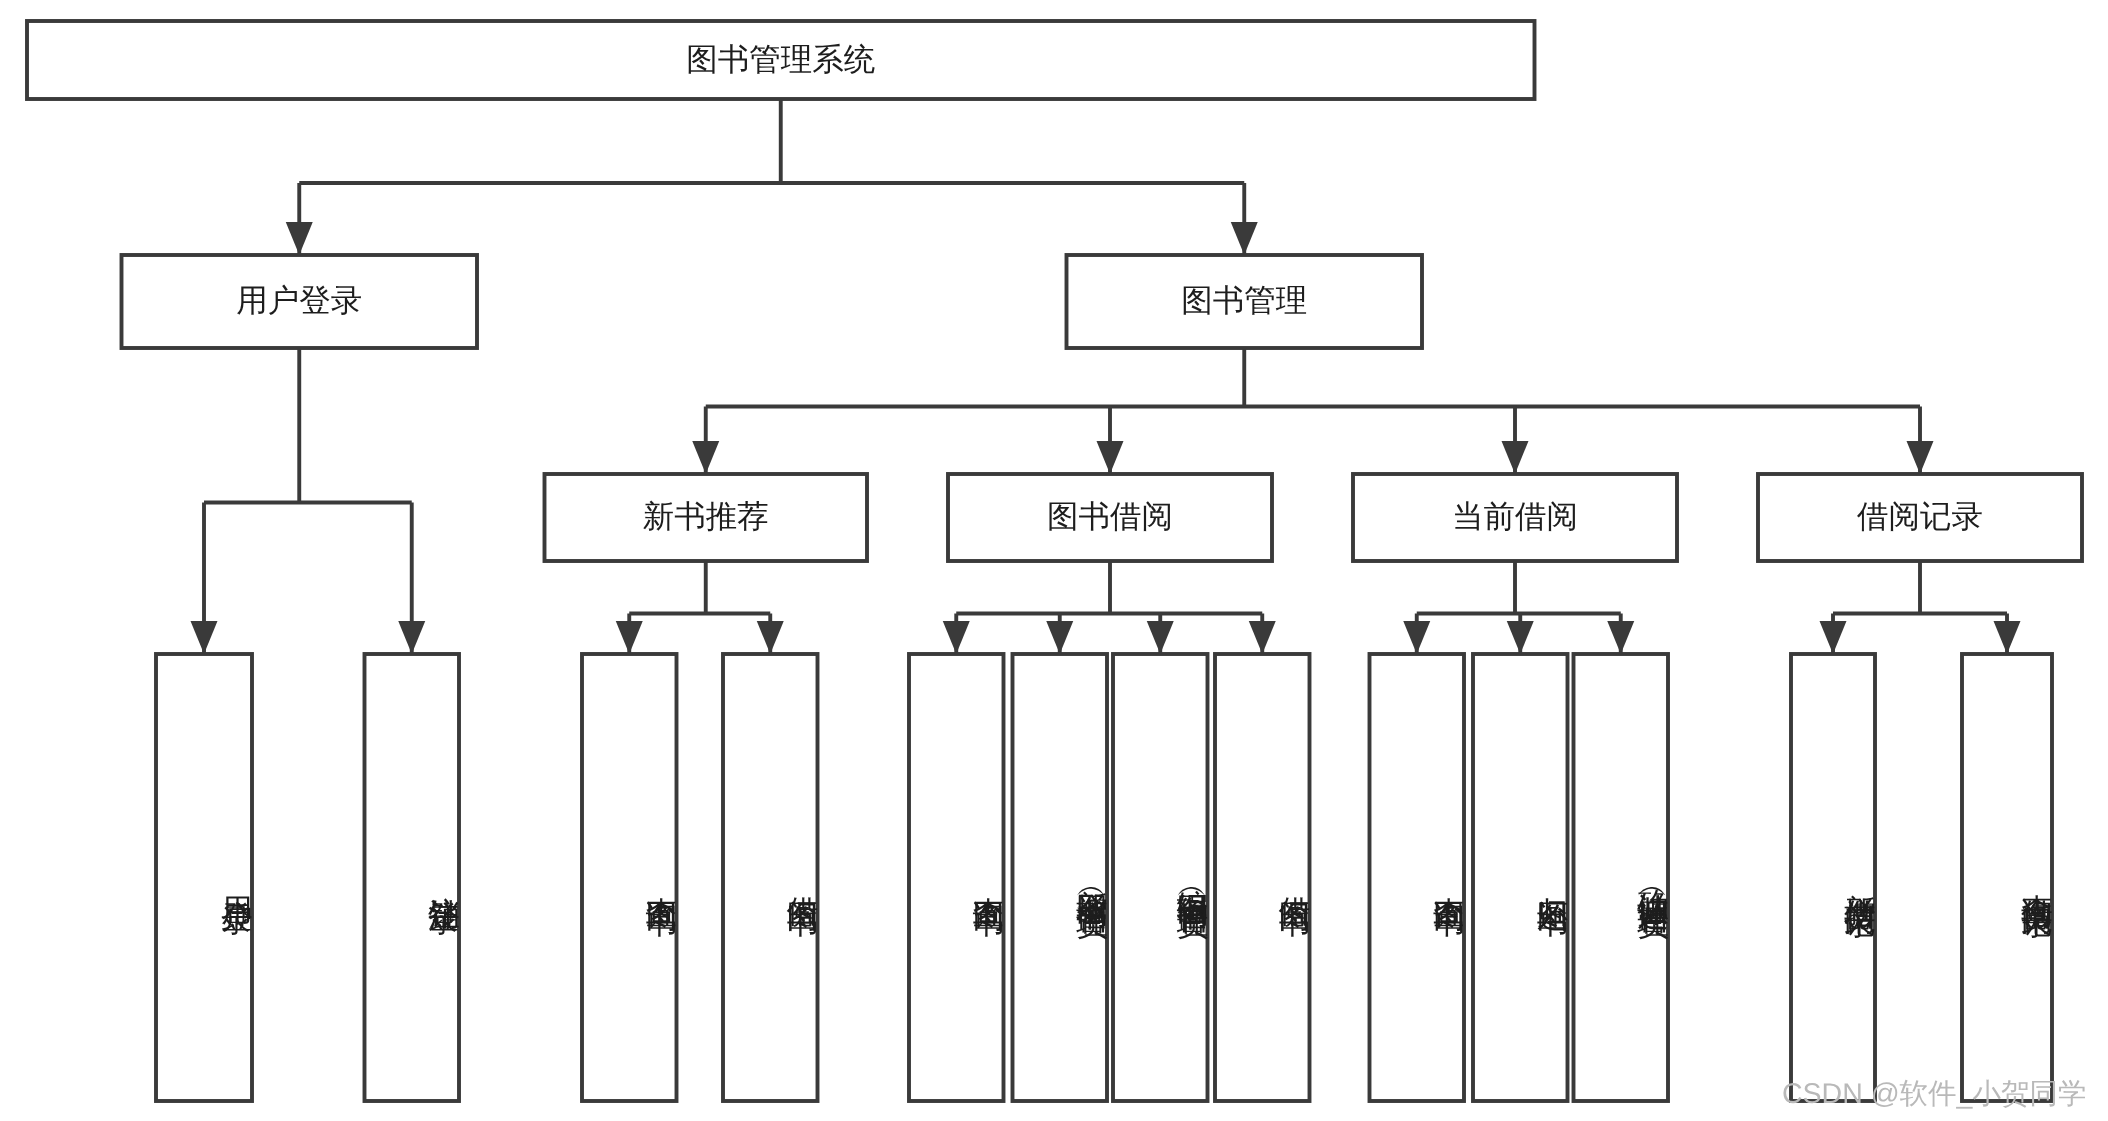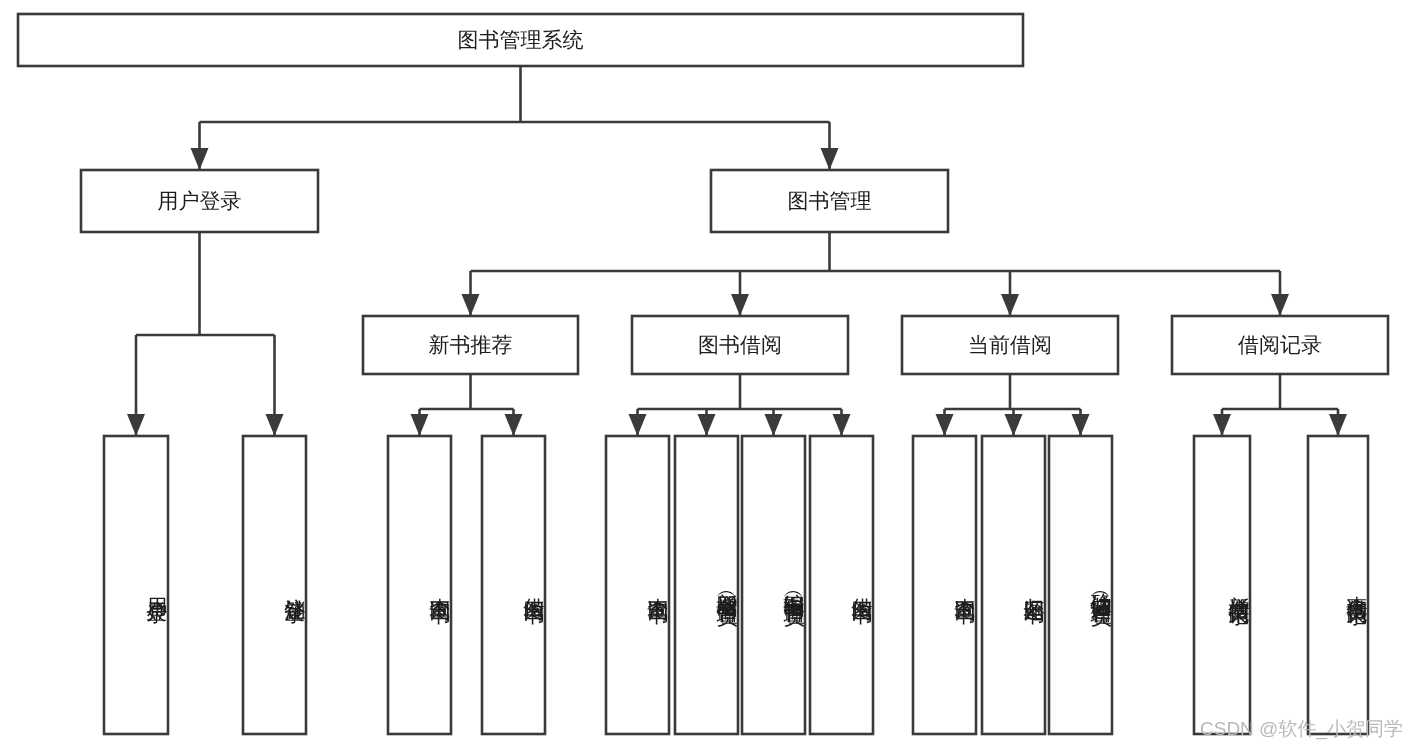--- a/index.html
+++ b/index.html
@@ -174,14 +174,14 @@
       <div class="node-label-v" style="left: 606px; top: 442px; width: 63px; height: 286px;">查询图书</div>
       <div class="node-label-v" style="left: 675px; top: 442px; width: 63px; height: 286px;">新增图书（管理员）</div>
       <div class="node-label-v" style="left: 742px; top: 442px; width: 63px; height: 286px;">编辑图书（管理员）</div>
       <div class="node-label-v" style="left: 810px; top: 442px; width: 63px; height: 286px;">借阅图书</div>
       <div class="node-label-v" style="left: 913px; top: 442px; width: 63px; height: 286px;">查询图书</div>
       <div class="node-label-v" style="left: 982px; top: 442px; width: 63px; height: 286px;">归还图书</div>
       <div class="node-label-v" style="left: 1049px; top: 442px; width: 63px; height: 286px;">确认归还（管理员）</div>
       <div class="node-label-v" style="left: 1194px; top: 442px; width: 56px; height: 286px;">新增借阅记录</div>
       <div class="node-label-v" style="left: 1308px; top: 442px; width: 60px; height: 286px;">查询借阅记录</div>
     </div>
-  <div class="watermark" style="left: 1188px; top: 716px; margin-left: 12px;">CSDN @软件_小贺同学</div>
+  <div class="watermark" style="left: 1188px; top: 716px;">CSDN @软件_小贺同学</div>
 </div>
 
 </body></html>

